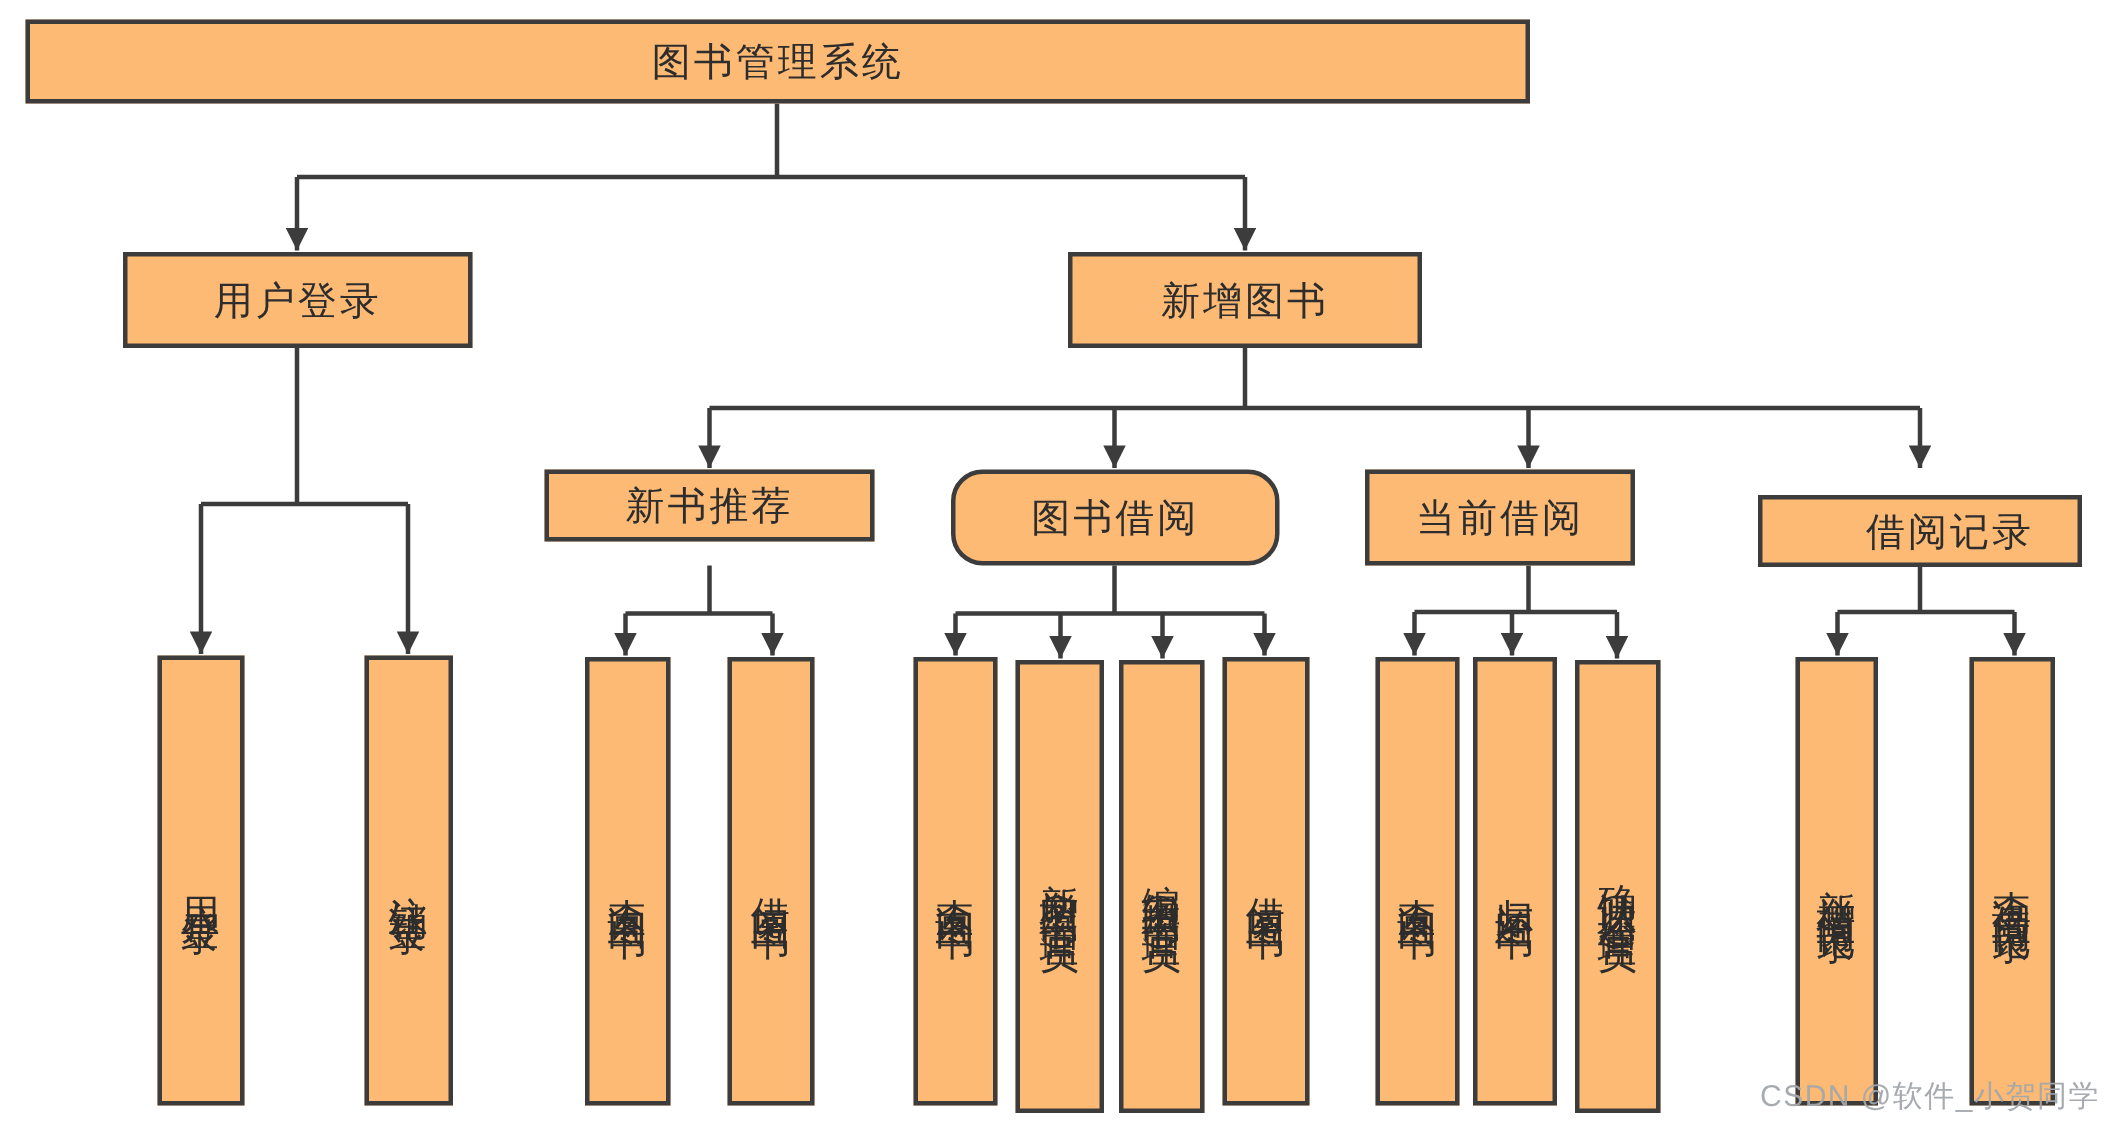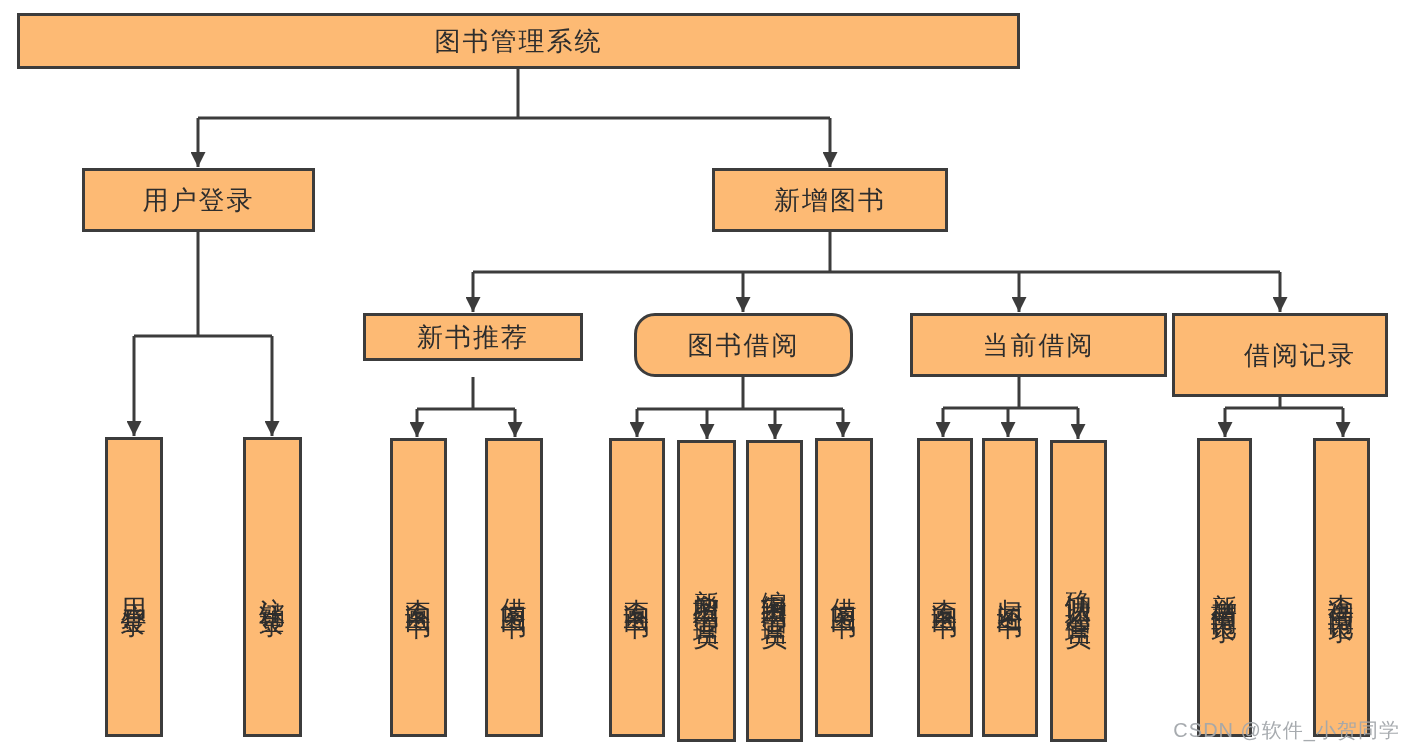--- a/index.html
+++ b/index.html
@@ -113,24 +113,24 @@
     <div class="node" style="left:712px; top:168px; width:236px; height:64px;">
       <span class="hlabel">新增图书</span>
     </div>
 
     <div class="node" style="left:363px; top:313px; width:220px; height:48px;">
       <span class="hlabel">新书推荐</span>
     </div>
     <div class="node" style="left:634px; top:313px; width:219px; height:64px;border-radius:21px;">
       <span class="hlabel">图书借阅</span>
     </div>
-    <div class="node" style="left:910px; top:313px; width:257px; height:64px;text-align:right;">
+    <div class="node" style="left:910px; top:313px; width:180px; height:64px;text-align:right;">
       <span class="hlabel">当前借阅</span>
     </div>
-    <div class="node" style="left:1172px; top:313px; width:216px; height:84px;padding-left:40px;">
+    <div class="node" style="left:1172px; top:330px; width:216px; height:48px;padding-left:40px;">
       <span class="hlabel">借阅记录</span>
     </div>
 
     <div class="node" style="left:105px; top:437px; width:58px; height:300px;">
       <span class="vlabel">用户登录</span>
     </div>
     <div class="node" style="left:243px; top:437px; width:59px; height:300px;">
       <span class="vlabel">注销登录</span>
     </div>
 

